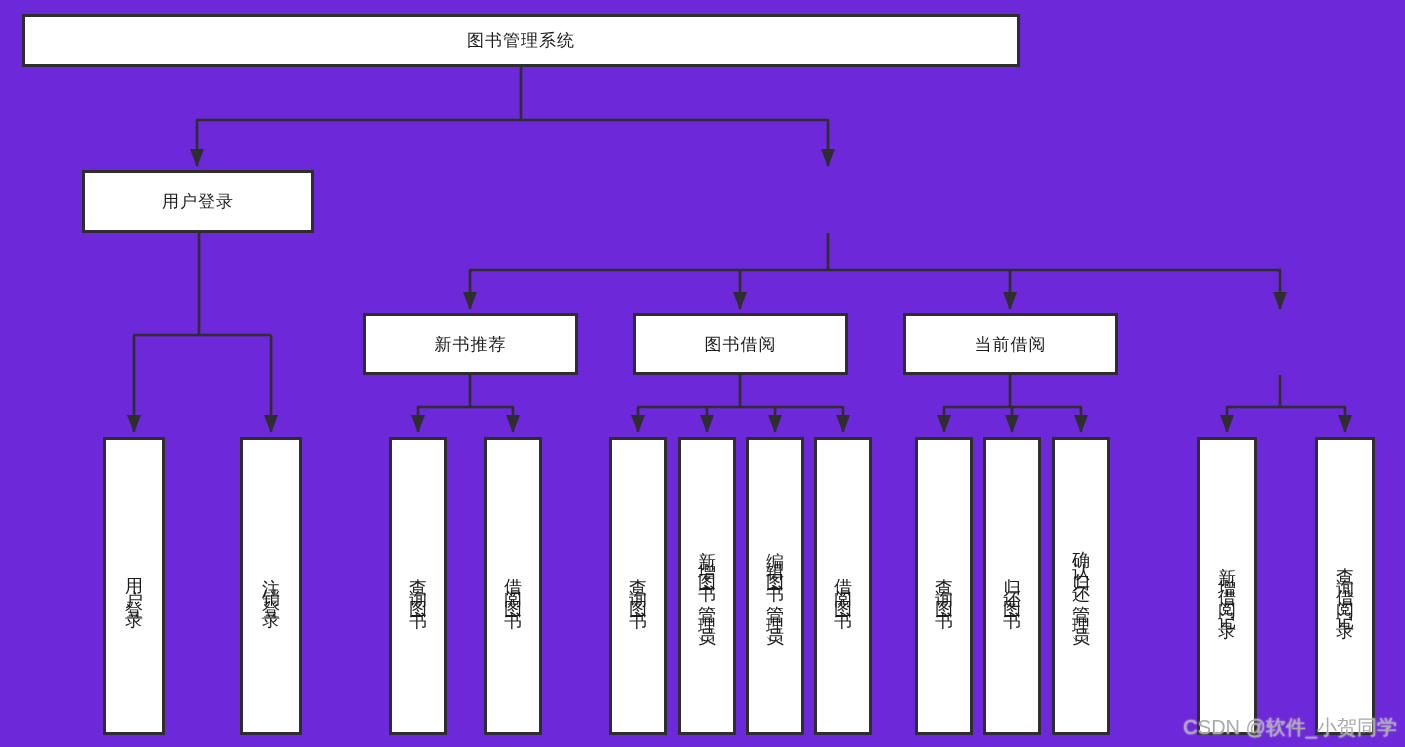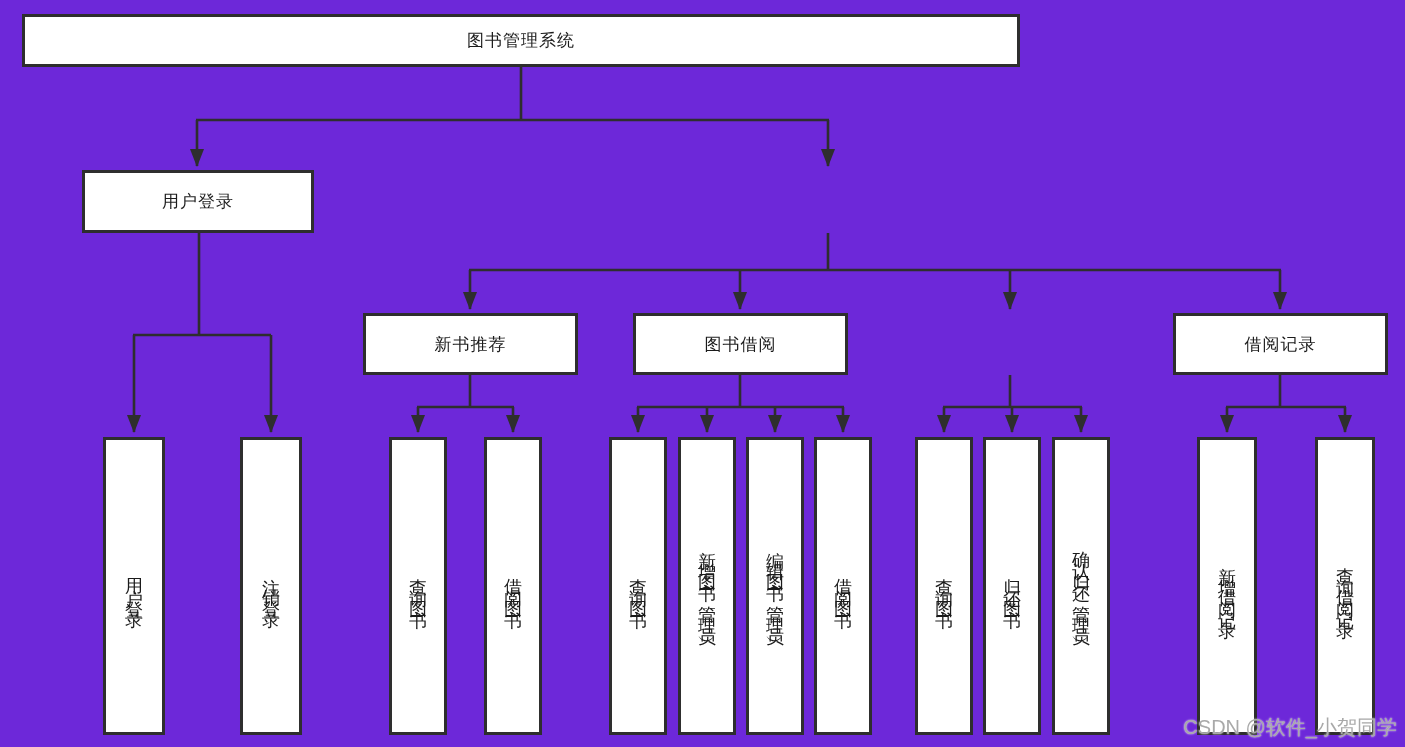--- a/index.html
+++ b/index.html
@@ -117,22 +117,22 @@
   <div class="box h" style="left:82px;top:170px;width:232px;height:63px">
     <span>用户登录</span>
   </div>
 
   <div class="box h" style="left:633px;top:313px;width:215px;height:62px">
     <span>图书借阅</span>
   </div>
   <div class="box h" style="left:363px;top:313px;width:215px;height:62px">
     <span>新书推荐</span>
   </div>
-  <div class="box h" style="left:1173px;top:313px;width:215px;height:62px">
-    <span>借阅记录</span>
+  <div class="box h" style="left:903px;top:313px;width:215px;height:62px">
+    <span>当前借阅</span>
   </div>
 
   <div class="box v" style="left:103px;top:437px;width:62px;height:298px">
     <span>用户登录</span>
   </div>
   <div class="box v" style="left:240px;top:437px;width:62px;height:298px">
     <span>注销登录</span>
   </div>
 
   <div class="box v" style="left:389px;top:437px;width:58px;height:298px">

